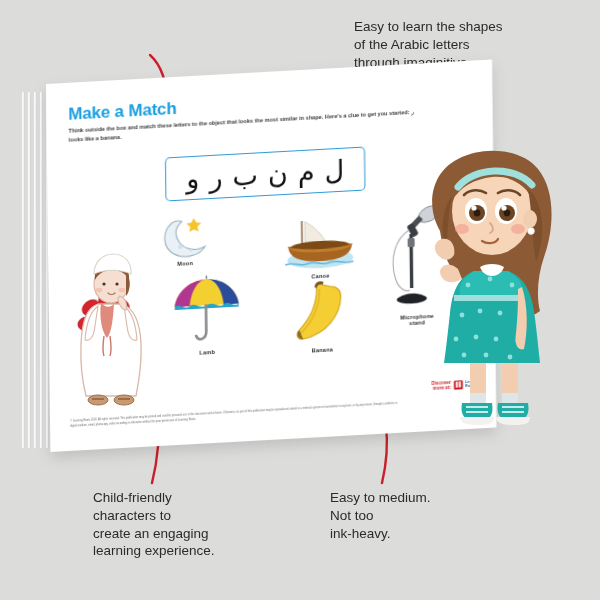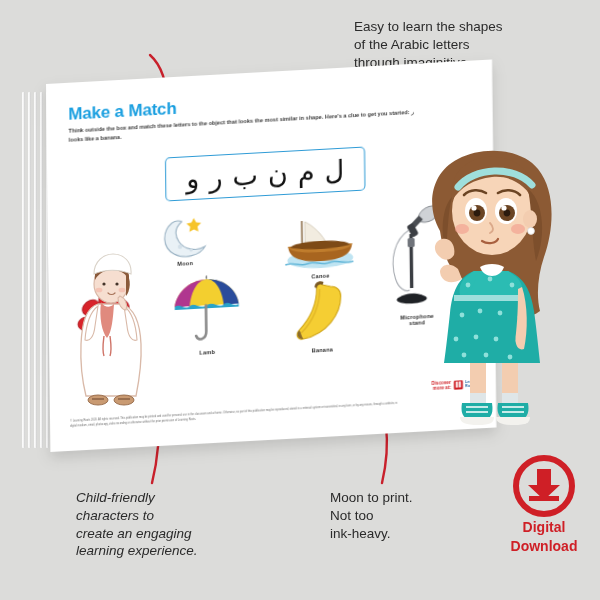--- a/index.html
+++ b/index.html
@@ -16,21 +16,21 @@
   .callout{
     position:absolute;
     color:#2b2b2b;
     font-size:13.5px;
     line-height:1.32;
     font-family:"Liberation Sans", sans-serif;
     white-space:pre-line;
   }
   #cal-tl{left:96px;top:22px;}
   #cal-tr{left:354px;top:18px;}
-  #cal-bl{left:76px;top:489px;font-style:italic;}
+  #cal-bl{left:93px;top:489px;}
   #cal-br{left:330px;top:489px;}
 
   
   .lines{position:absolute;inset:0;pointer-events:none;}
 
   
   .stack{position:absolute;left:22px;top:92px;width:40px;height:356px;}
   .stack i{
     position:absolute;top:0;width:3px;height:100%;
     background:linear-gradient(90deg,#ffffff 0%,#f2f2f2 50%,#c9c9c9 100%);
@@ -131,21 +131,21 @@
   </svg>
 
   <div class="callout" id="cal-tr">Easy to learn the shapes
 of the Arabic letters
 through imaginitive
 illustrations.</div>
   <div class="callout" id="cal-bl">Child-friendly
 characters to
 create an engaging
 learning experience.</div>
-  <div class="callout" id="cal-br">Moon to print.
+  <div class="callout" id="cal-br">Easy to medium.
 Not too
 ink-heavy.</div>
 
   <div class="stack">
     <i></i>
       <i></i>
       <i></i>
       <i></i>
       <i></i>
   </div>
@@ -371,23 +371,14 @@
       <path d="M72,78 C76,82 76,86 72,88" fill="none" stroke="#dba98a" stroke-width="1.8" stroke-linecap="round"></path>
       <path d="M64,96 C70,100 78,98 80,94" fill="none" stroke="#a8603f" stroke-width="2.2" stroke-linecap="round"></path>
 
       <ellipse cx="112" cy="74" rx="7" ry="9" fill="#f3cdb0"></ellipse>
       <circle cx="113" cy="86" r="3.4" fill="#ffffff" stroke="#ddd" stroke-width="0.8"></circle>
 
       <path d="M22,112 C14,106 16,96 24,94 C32,92 38,100 36,110 C32,116 26,116 22,112 Z" fill="#f3cdb0"></path>
     </svg>
   </div>
 
-  <div class="badge">
-    <svg width="62" height="62" viewBox="0 0 62 62" style="display:block;margin:0 auto;">
-      <circle cx="31" cy="31" r="28" fill="none" stroke="#cf1f26" stroke-width="6"></circle>
-      <path d="M24,14 L38,14 L38,30 L47,30 L31,45 L15,30 L24,30 Z" fill="#cf1f26"></path>
-      <rect x="16" y="41" width="30" height="5" fill="#cf1f26"></rect>
-    </svg>
-    <div class="btxt">Digital</div>
-    <div class="btxt">Download</div>
-  </div>
 
 </div>
 
 </body></html>

